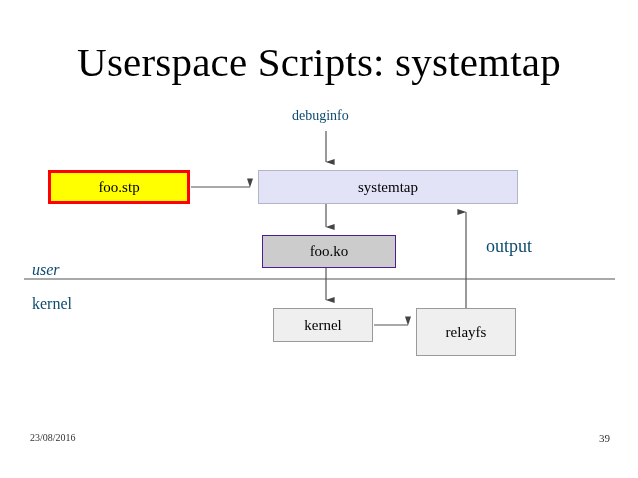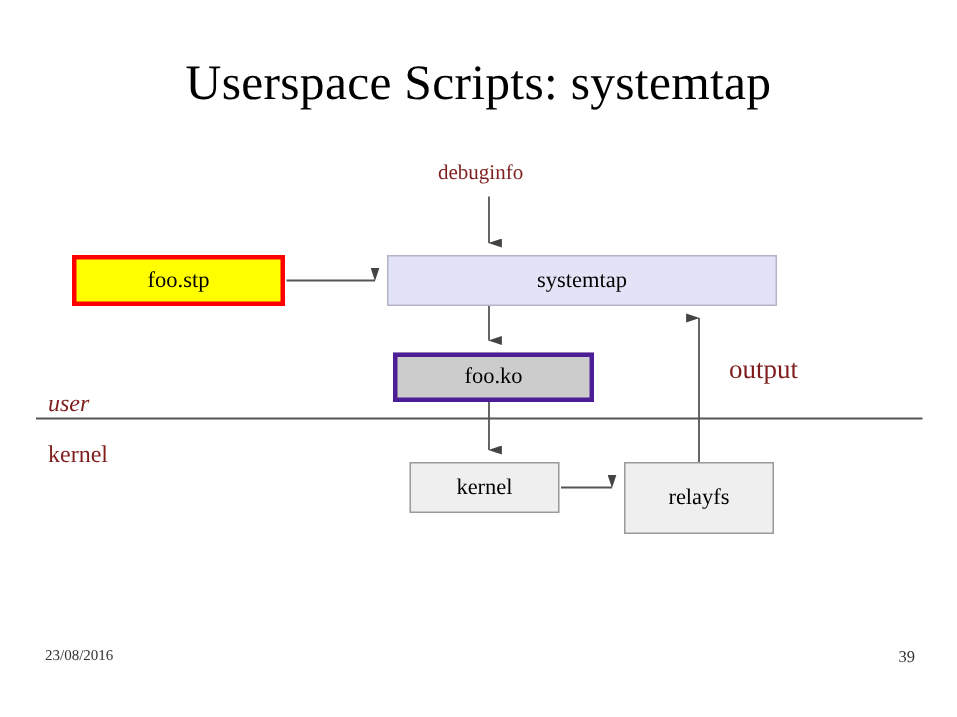--- a/index.html
+++ b/index.html
@@ -22,21 +22,21 @@
     height: 478px;
   }
 
   
   .slide-title {
     position: absolute;
     left: 0;
     top: 38px;
     width: 638px;
     text-align: center;
-    font-size: 33px;
+    font-size: 41px;
     font-family: "Liberation Serif", serif;
     color: #000;
     letter-spacing: 0.2px;
     white-space: nowrap;
   }
 
   
   #diagram {
     position: absolute;
     left: 0; top: 0;
@@ -78,21 +78,21 @@
     height: 34px;
     background: #e3e3f7;
     border: 1px solid #b4b4c8;
   }
   .node-fooko {
     left: 262px;
     top: 235px;
     width: 134px;
     height: 33px;
     background: #cccccc;
-    border: 3px solid #4c1d95;
+    border: 1px solid #4c1d95;
   }
   .node-kprobe {
     left: 273px;
     top: 308px;
     width: 100px;
     height: 34px;
     background: #efefef;
     border: 1px solid #9a9a9a;
   }
   .node-relayfs {
@@ -102,21 +102,21 @@
     height: 48px;
     background: #efefef;
     border: 1px solid #9a9a9a;
   }
 
   
   .label {
     position: absolute;
     font-family: "Liberation Serif", serif;
     font-size: 14px;
-    color: #7f1d1d;
+    color: #0c4a6e;
     white-space: nowrap;
   }
   .label-debuginfo {
     left: 292px;
     top: 108px;
     font-size: 14px;
   }
   .label-output {
     left: 486px;
     top: 236px;

